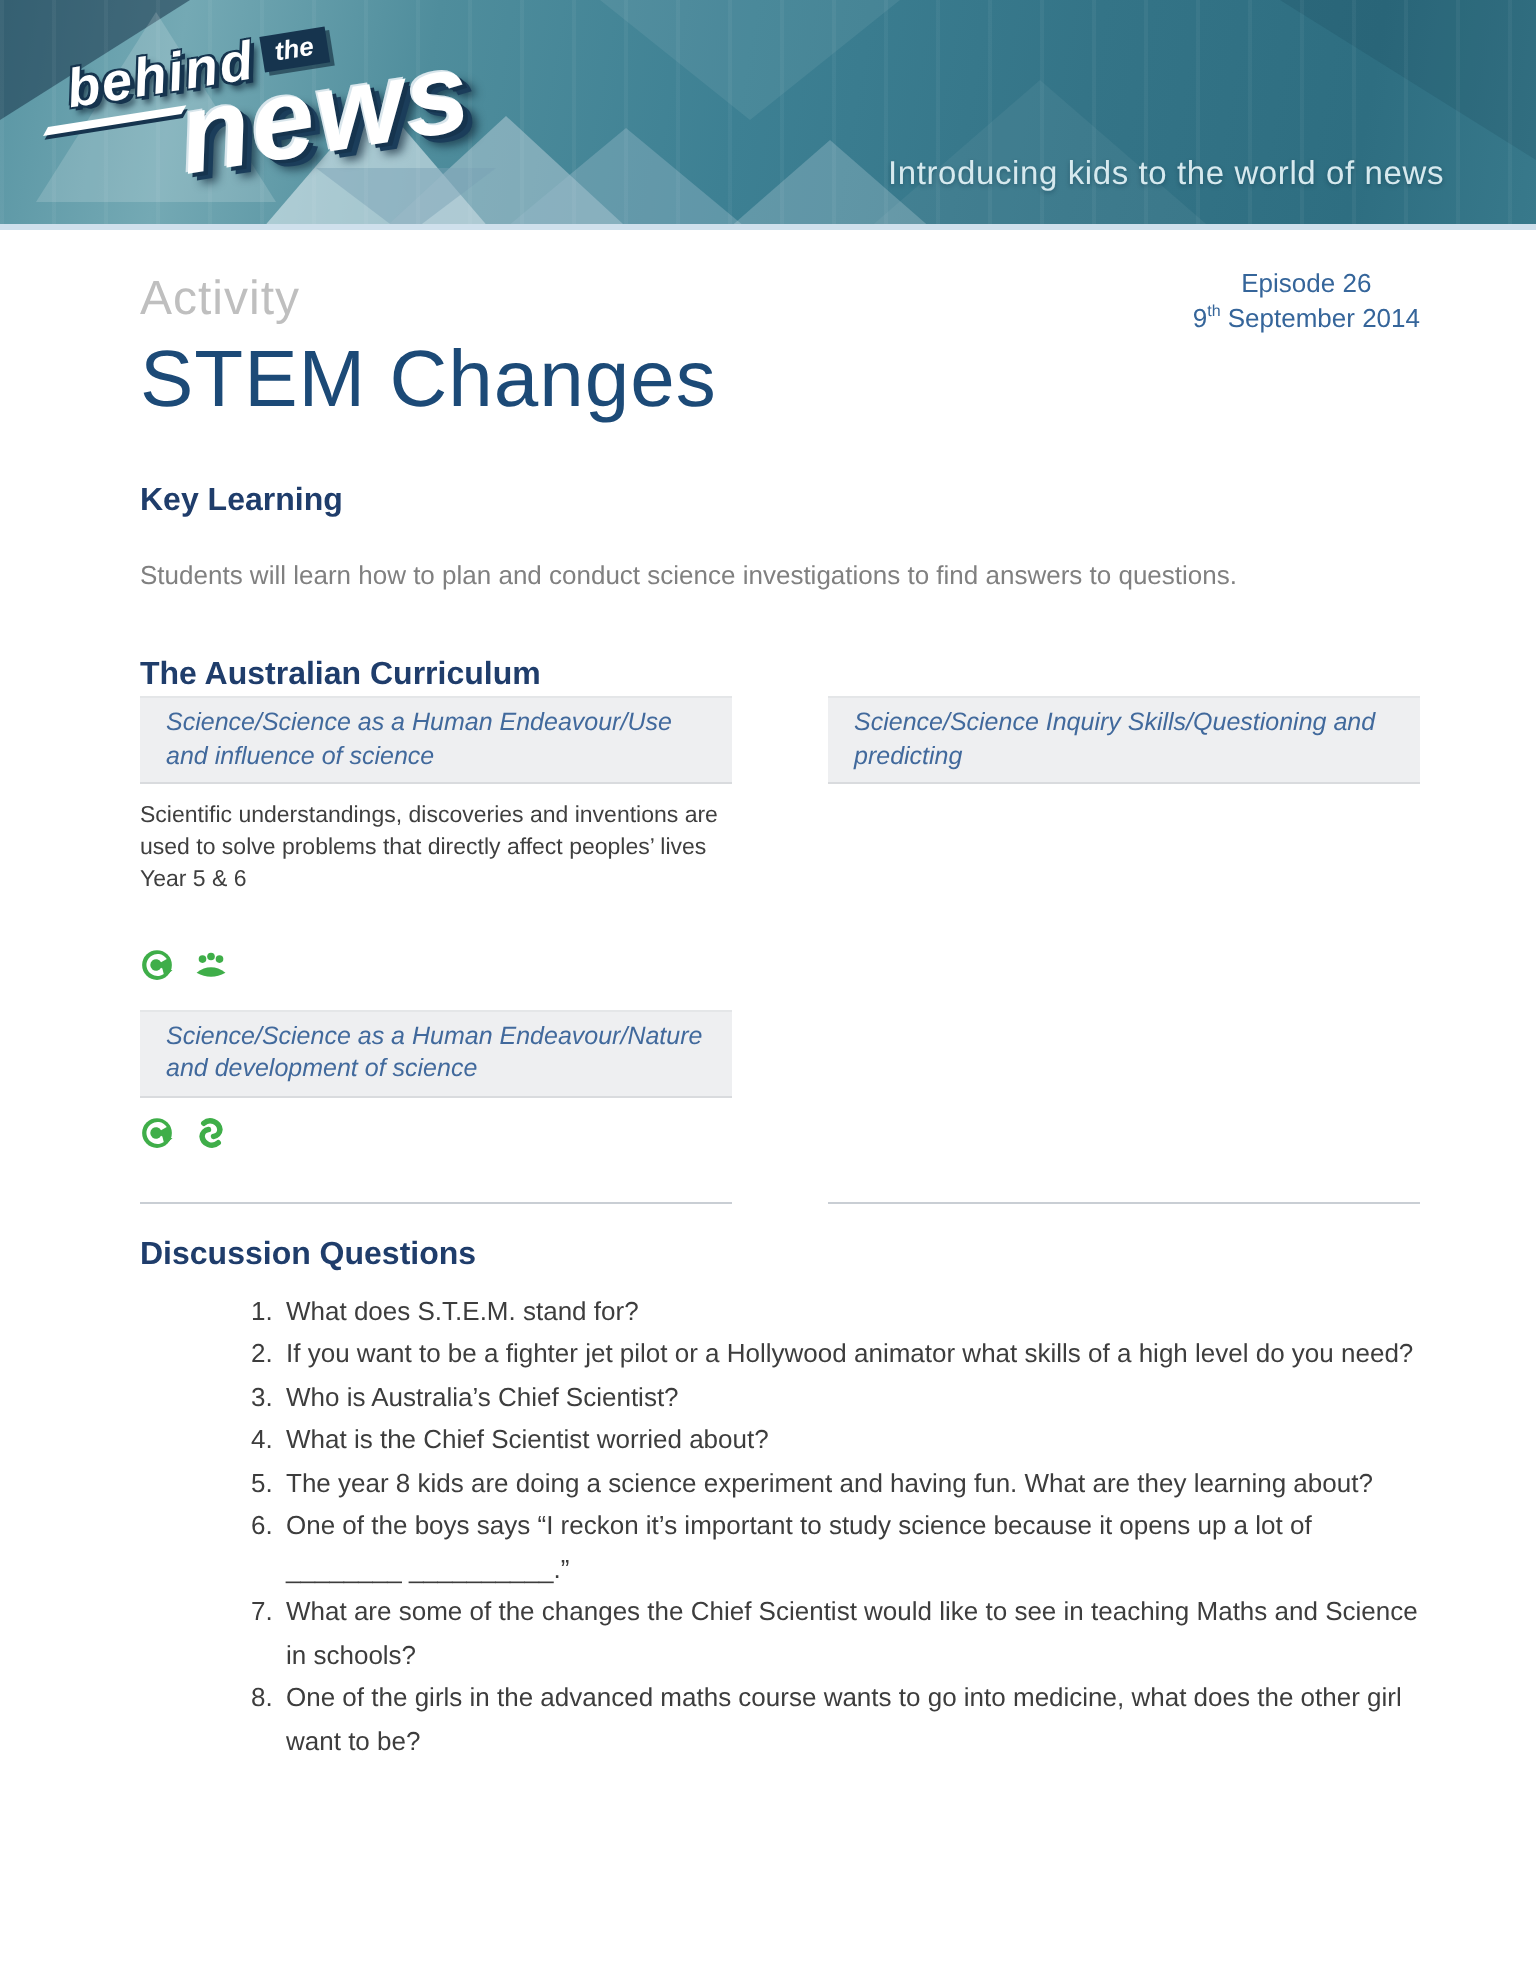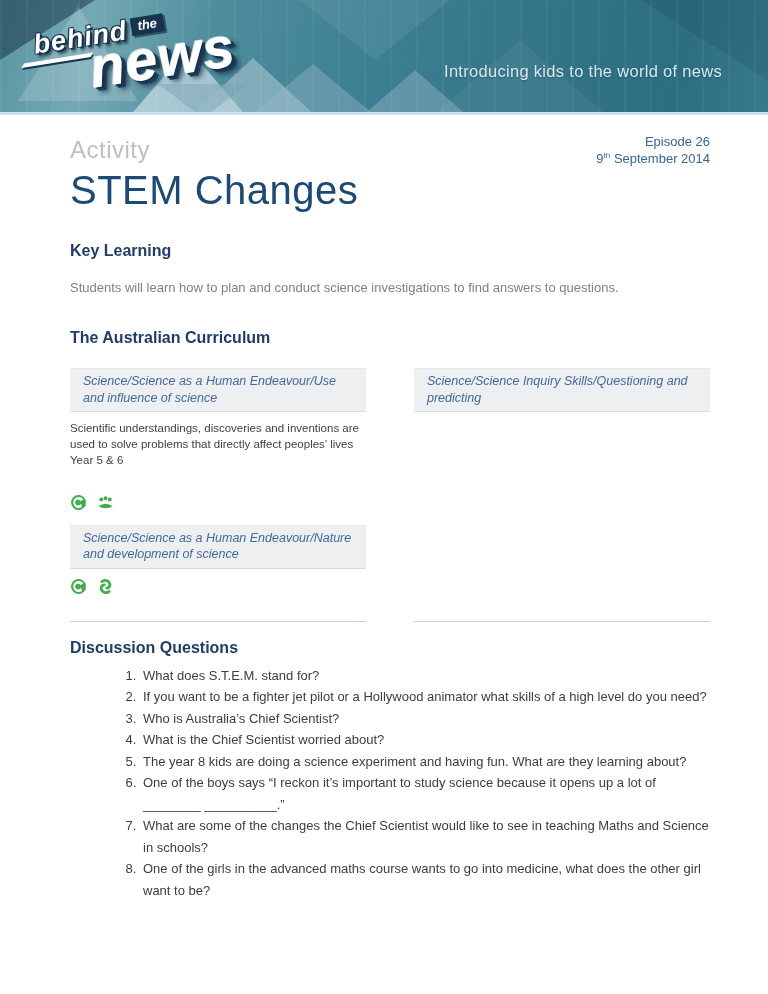--- a/index.html
+++ b/index.html
@@ -27,37 +27,37 @@
   .logo { position:absolute; left:36px; top:14px; transform:rotate(-9deg); z-index:3; }
   .logo-top { position:relative; }
   .logo-behind { font-size:27px; font-weight:bold; font-style:italic; color:#fff; letter-spacing:1px;
     text-shadow:-1px -1px 0 #16344e,1px -1px 0 #16344e,-1px 1px 0 #16344e,2px 2px 0 #16344e,3px 4px 3px rgba(8,28,46,.7); }
   .logo-the { display:inline-block; background:#16344e; color:#fff; font-size:13px; font-weight:bold; font-style:italic;
     padding:1px 7px 2px; margin-left:4px; transform:translateY(-7px); box-shadow:2px 2px 0 rgba(8,28,46,.55); }
   .logo-dash { position:absolute; left:-14px; top:32px; width:70px; height:4px; background:#fff;
     transform:skewX(-38deg); box-shadow:2px 2px 0 #16344e; }
   .logo-news { font-size:57px; font-weight:bold; font-style:italic; color:#fff; letter-spacing:1px; margin:-12px 0 0 52px; line-height:1;
     text-shadow:-1px -1px 0 #d9e6ec,2px 2px 0 #16344e,4px 4px 0 #1b3d5a,6px 6px 5px rgba(8,28,46,.65); }
-  .tagline { position:absolute; right:46px; top:62px; z-index:3; font-size:16.5px; color:#d6e9ee;
+  .tagline { position:absolute; right:46px; top:78px; z-index:3; font-size:16.5px; color:#d6e9ee;
     letter-spacing:.3px; text-shadow:0 1px 2px rgba(0,40,60,.35); }
 
   
   .content { padding:0 58px 0 70px; }
   .meta-row { position:relative; margin-top:21px; height:30px; }
   .activity-label { font-size:24px; color:#bfbfbf; letter-spacing:.5px; }
-  .episode-info { position:absolute; right:0; top:-2px; text-align:right; color:#35659a; font-size:13px; line-height:1.3; }
+  .episode-info { position:absolute; right:0; top:-2px; text-align:center; color:#35659a; font-size:13px; line-height:1.3; }
   .episode-info sup { font-size:8px; }
   .doc-title { font-size:40px; color:#1c4a77; font-weight:normal; letter-spacing:.5px; margin-top:3px; line-height:1.05; }
 
   .section-heading { font-size:16px; font-weight:bold; color:#1f3d6b; }
   .kl-heading { margin-top:31px; }
   .kl-body { margin-top:19px; font-size:13px; color:#808080; line-height:1.4; }
   .ac-heading { margin-top:32px; }
 
-  .curriculum-grid { display:grid; grid-template-columns:1fr 1fr; column-gap:48px; margin-top:21px; }
+  .curriculum-grid { display:grid; grid-template-columns:1fr 1fr; column-gap:48px; margin-top:1px; }
   .cur-col { border-bottom:1px solid #c9ced4; padding-bottom:12px; }
   .cur-box { background:#eeeff1; border-bottom:1px solid #d9dbde; border-top:1px solid #e4e6e8;
     padding:4px 8px 5px 13px; font-style:italic; color:#41699c; font-size:12.5px; line-height:1.32; margin-bottom:9px; }
   .cur-text { font-size:11.5px; color:#3f3f3f; line-height:1.38; margin-bottom:25px; }
   .cur-text.tight { margin-bottom:11px; }
   .icon-row { display:flex; gap:10px; align-items:center; margin-bottom:13px; height:18px; }
   .icon-row svg { display:block; }
   .cur-box.second { margin-top:2px; }
 
   .dq-heading { margin-top:17px; }

